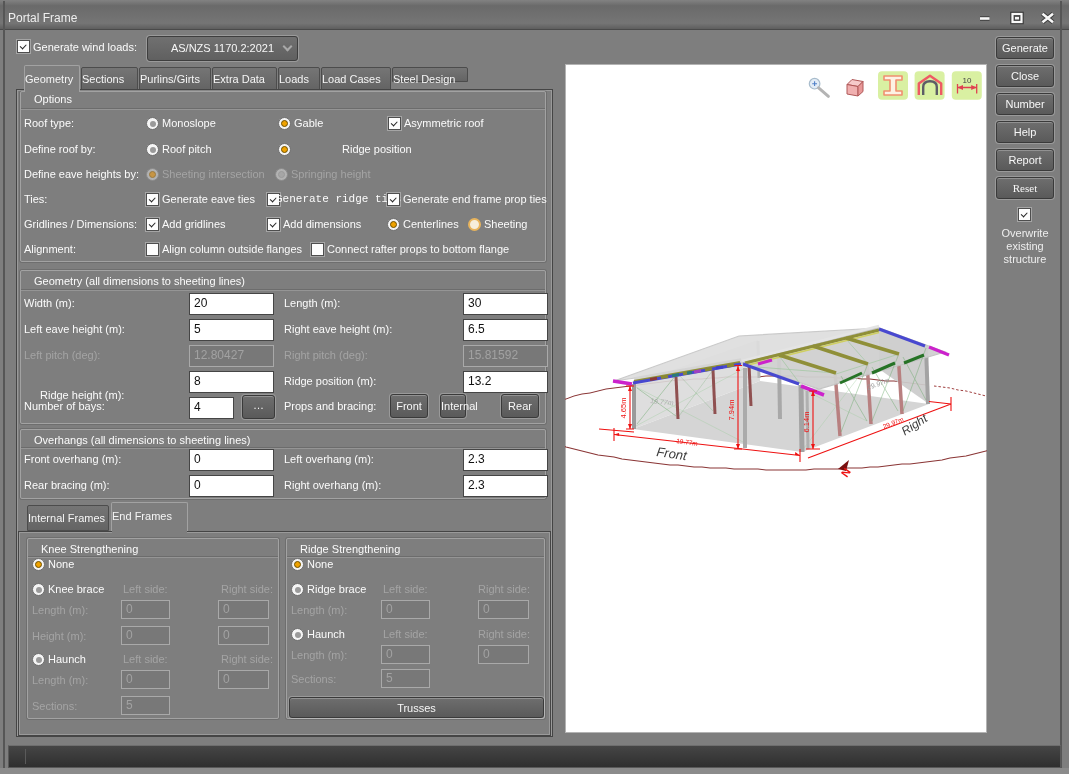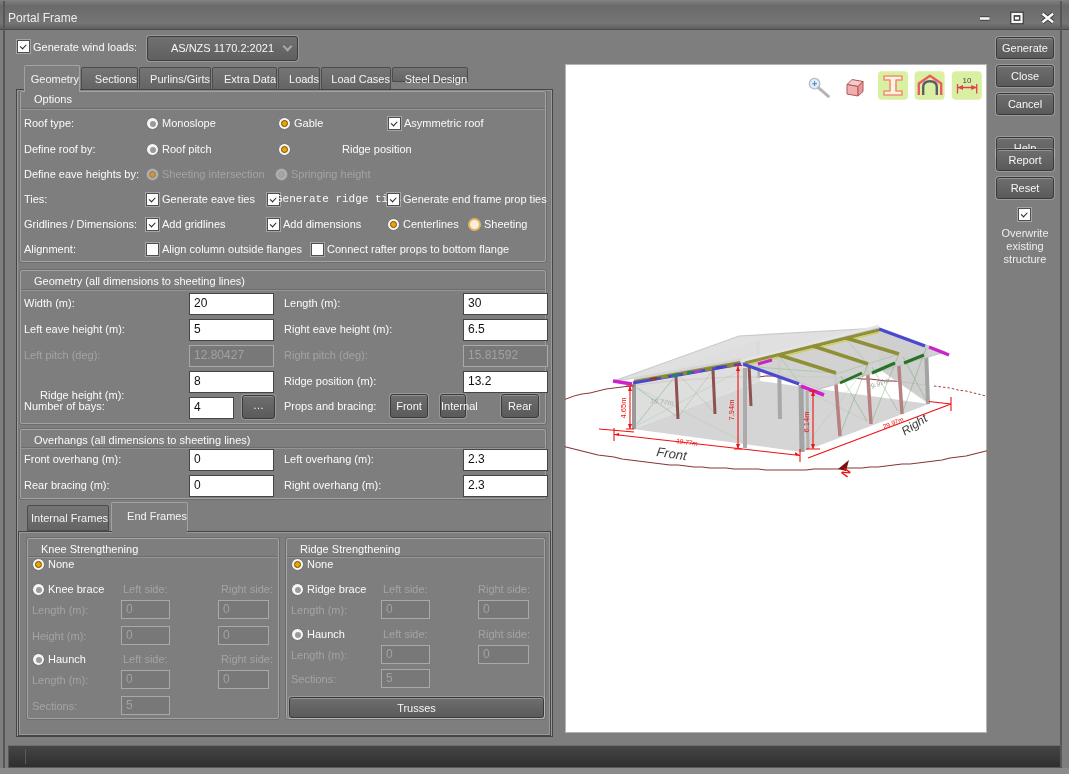--- a/index.html
+++ b/index.html
@@ -22,21 +22,21 @@
 .radio.sel .dot{background:#efa200;border:1px solid #6e5000;width:7px;height:7px;left:2px;top:2px;}
 .radio.dis{background:#b2b2b2;border-color:#8a8a8a;}
 .radio.dis .dot{background:#c79544;border:1px solid #9a7a40;width:7px;height:7px;left:2px;top:2px;}
 .radio.amber{background:#f6eedb;border:2px solid #e8b45c;}
 .inp{background:#ffffff;border:1px solid #454545;color:#111;font-size:12px;line-height:19px;padding-left:4px;font-family:"Liberation Sans",sans-serif;}
 .inp.dis{background:#787878;border:1px solid #a9a9a9;color:#a2a2a2;}
 .glabel{color:#fbfbfb;white-space:nowrap;}
 .dlabel{color:#a4a4a4;white-space:nowrap;}
 .group{border:1px solid #a2a2a2;border-radius:2px;box-shadow:0 0 0 1px rgba(0,0,0,0.12);}
 
-.tab{border:1px solid #4c4c4c;background:linear-gradient(#757575,#646464);text-align:right;color:#f5f5f5;border-radius:2px 2px 0 0;white-space:nowrap;overflow:visible;}
+.tab{border:1px solid #4c4c4c;background:linear-gradient(#757575,#646464);text-align:left;color:#f5f5f5;border-radius:2px 2px 0 0;white-space:nowrap;overflow:visible;}
 .tab.active{background:#7e7e7e;border:1px solid #a2a2a2;border-bottom:none;z-index:5;}
 #panel{left:16px;top:89px;width:537px;height:648px;border:1px solid #454545;box-shadow:inset 0 0 0 1px rgba(255,255,255,0.22);background:#7e7e7e;}
 #subpanel{left:18px;top:531px;width:533px;height:205px;border:1px solid #454545;box-shadow:inset 0 0 0 1px rgba(255,255,255,0.22);background:#7e7e7e;}
 </style>
 </head>
 <body>
 <div class="abs" id="titlebar"></div>
 <div class="abs" style="left:3px;top:1px;width:2px;height:771px;background:#565656;"></div>
 <div class="abs" style="left:1060px;top:1px;width:2px;height:771px;background:#565656;"></div>
 <div class="abs" style="left:3px;top:770px;width:1059px;height:2px;background:#565656;"></div>
@@ -388,23 +388,23 @@
   <rect x="951.8" y="71.3" width="30" height="28.5" rx="4" fill="#d9f0a2"></rect>
   <path d="M884,76 H902 V80 H896 V91 H902 V95 H884 V91 H890 V80 H884 Z" fill="#fdf2e4" stroke="#f09070" stroke-width="1.6" stroke-linejoin="round"></path>
   <path d="M918.8,95 V83.5 L930,75.8 L941.2,83.5 V95" fill="none" stroke="#ee5a64" stroke-width="2.4" stroke-linejoin="round"></path>
   <path d="M923.2,95 V87 Q923.2,81.2 930,81.2 Q936.8,81.2 936.8,87 V95" fill="none" stroke="#5c5c66" stroke-width="2.4"></path>
   <text x="967" y="83" font-size="8" fill="#444444" text-anchor="middle" font-family="Liberation Sans, sans-serif">10</text>
   <path d="M957.5,87.5 H976.7 M957.5,84 V93.5 M976.7,84 V93.5" stroke="#e04050" stroke-width="1.3" fill="none"></path>
   <path d="M957.5,87.5 l5.5,-2.4 v4.8 Z M976.7,87.5 l-5.5,-2.4 v4.8 Z" fill="#e04050"></path>
 </svg>
 <div class="abs btn" style="left:996px;top:37px;width:58px;height:22px;line-height:21px;">Generate</div>
 <div class="abs btn" style="left:996px;top:65px;width:58px;height:22px;line-height:21px;">Close</div>
-<div class="abs btn" style="left:996px;top:93px;width:58px;height:22px;line-height:21px;">Cancel</div>
-<div class="abs btn" style="left:996px;top:121px;width:58px;height:22px;line-height:21px;margin-top:16px;">Help</div>
+<div class="abs btn" style="left:996px;top:93px;width:58px;height:22px;line-height:21px;">Number</div>
+<div class="abs btn" style="left:996px;top:121px;width:58px;height:22px;line-height:21px;">Help</div>
 <div class="abs btn" style="left:996px;top:149px;width:58px;height:22px;line-height:21px;">Report</div>
-<div class="abs btn" style="left:996px;top:177px;width:58px;height:22px;line-height:21px;">Reset</div>
+<div class="abs btn" style="left:996px;top:177px;width:58px;height:22px;line-height:21px;font-family:Liberation Serif, serif;">Reset</div>
 <div class="abs cb" style="left:1018px;top:208px;">
     <div class="tick"></div>
   </div>
 <div class="abs" style="left:985px;top:227px;width:80px;text-align:center;line-height:13px;color:#eeeeee;">Overwrite<br>existing<br>structure</div>
 <div class="abs" id="statusbar"></div>
 <div class="abs" id="statusdiv"></div>
 <div class="abs" id="bottomframe"></div>
 
 </body></html>

